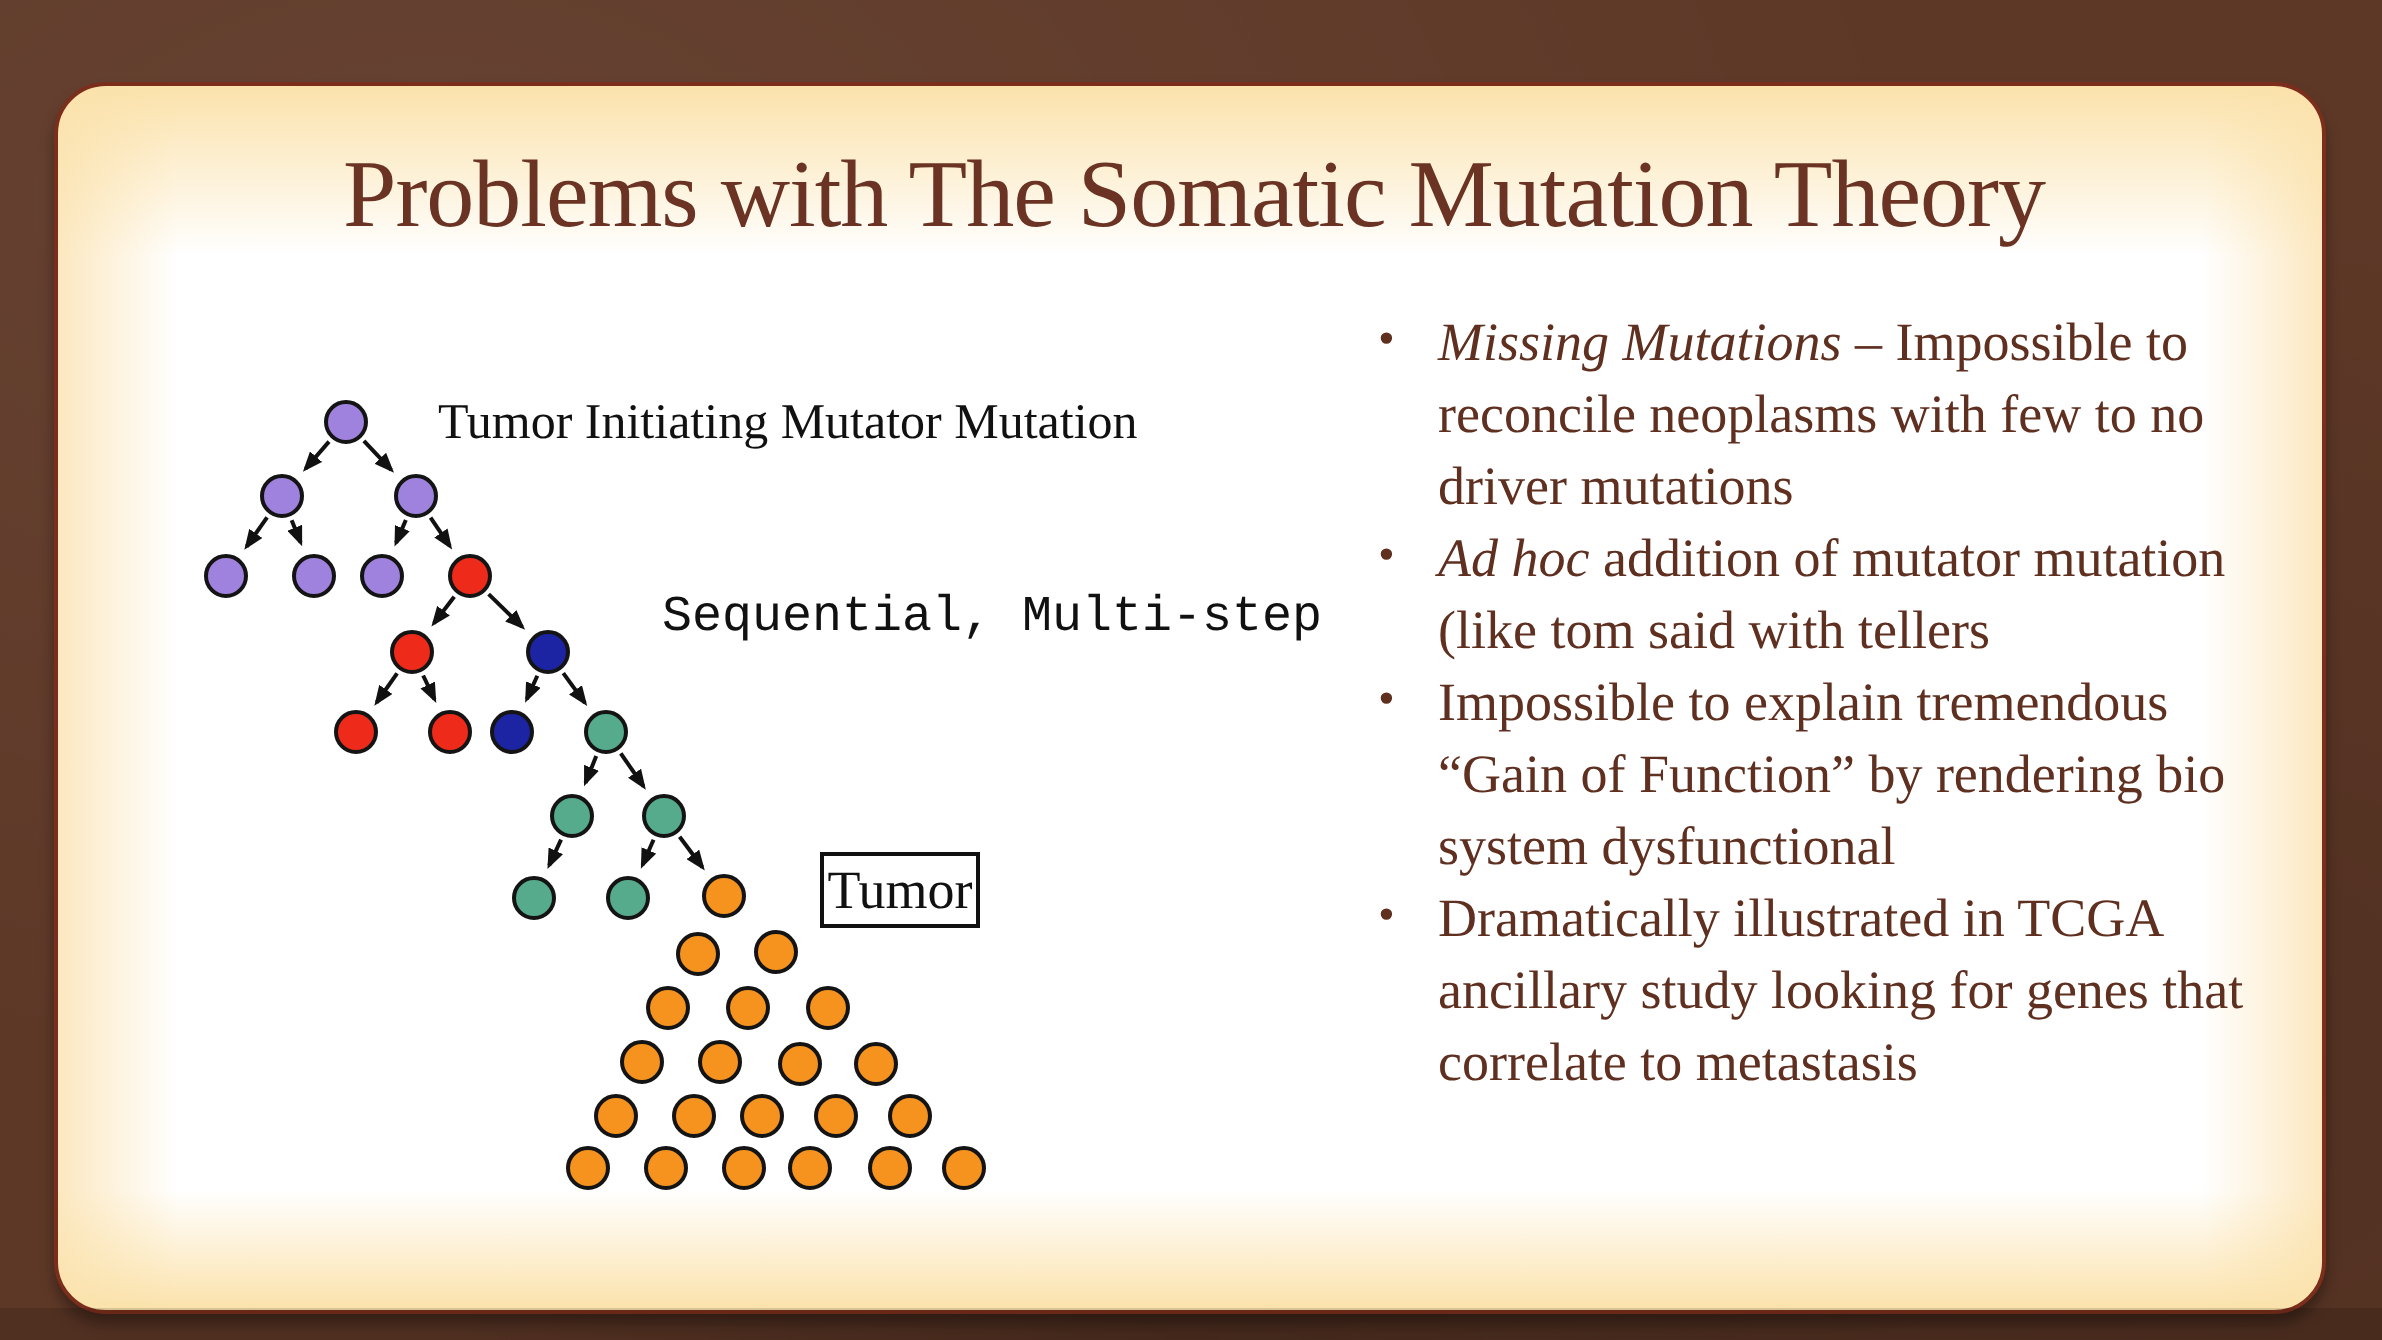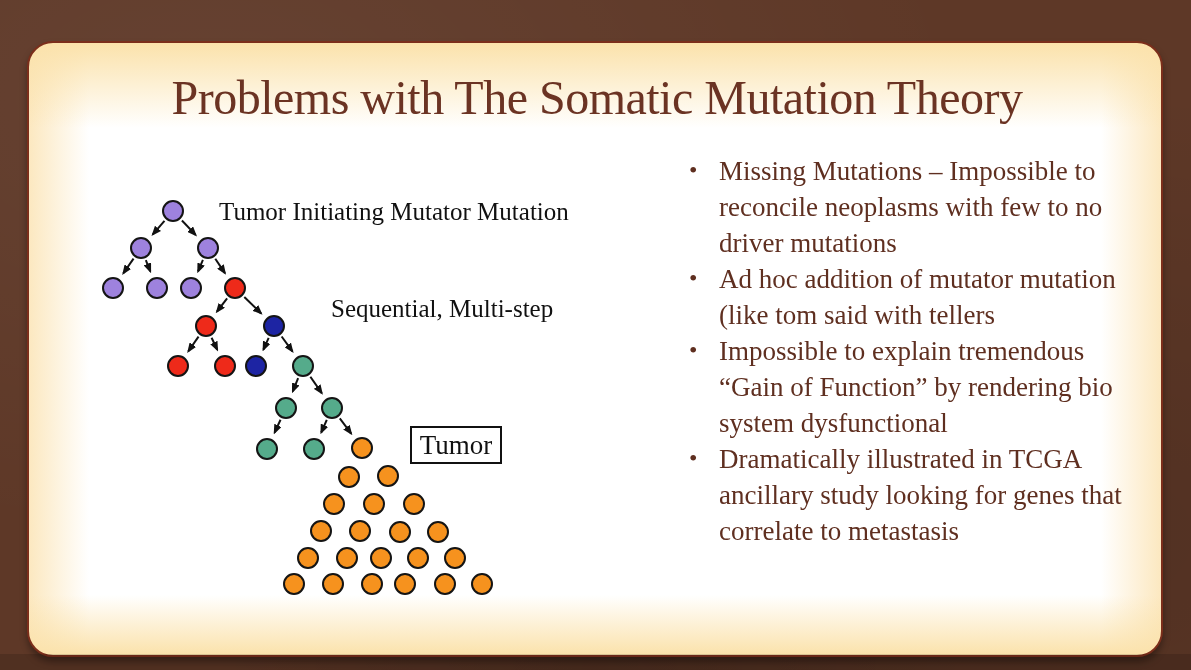--- a/index.html
+++ b/index.html
@@ -36,35 +36,35 @@
     font-size:48px;line-height:52px;
     letter-spacing:-0.5px;
     color:#6b3323;
   }
   .diagram-layer{position:absolute;left:0;top:0;width:1136px;height:616px;}
   .diagram-svg{position:absolute;left:0;top:0;}
   .tree-label{
     position:absolute;color:#111111;font-size:25px;line-height:31px;white-space:nowrap;
   }
   .label-initiating{left:190px;top:153px;}
-  .label-sequential{left:302px;top:250px;}
+  .label-sequential{left:302px;top:250px;font-family:Liberation Mono, monospace;}
   .tumor-box{
-    position:absolute;left:381px;top:383px;width:92px;height:38px;
+    position:absolute;left:381px;top:383px;width:80px;height:38px;
     border:2px solid #111111;background:#ffffff;
     display:flex;align-items:center;justify-content:center;
     font-size:27px;color:#111111;box-sizing:border-box;
   }
   .bullets{
     position:absolute;left:654px;top:110px;width:458px;
     color:#5f2f20;font-size:27px;line-height:36px;
   }
   .bullets ul{margin:0;padding:0;list-style:none;}
   .bullets li{position:relative;padding-left:36px;}
   .bullets .dot{position:absolute;left:6px;top:-1px;font-size:24px;}
-  .bullets .it{}
+  .bullets .it{font-style:italic;}
 </style>
 </head>
 <body>
 
 <div class="slide">
 
   <div class="title">Problems with The Somatic Mutation Theory</div>
 
   <div class="diagram-layer">
     <svg class="diagram-svg" id="tree-svg" width="1136" height="616" viewBox="0 0 1136 616">

